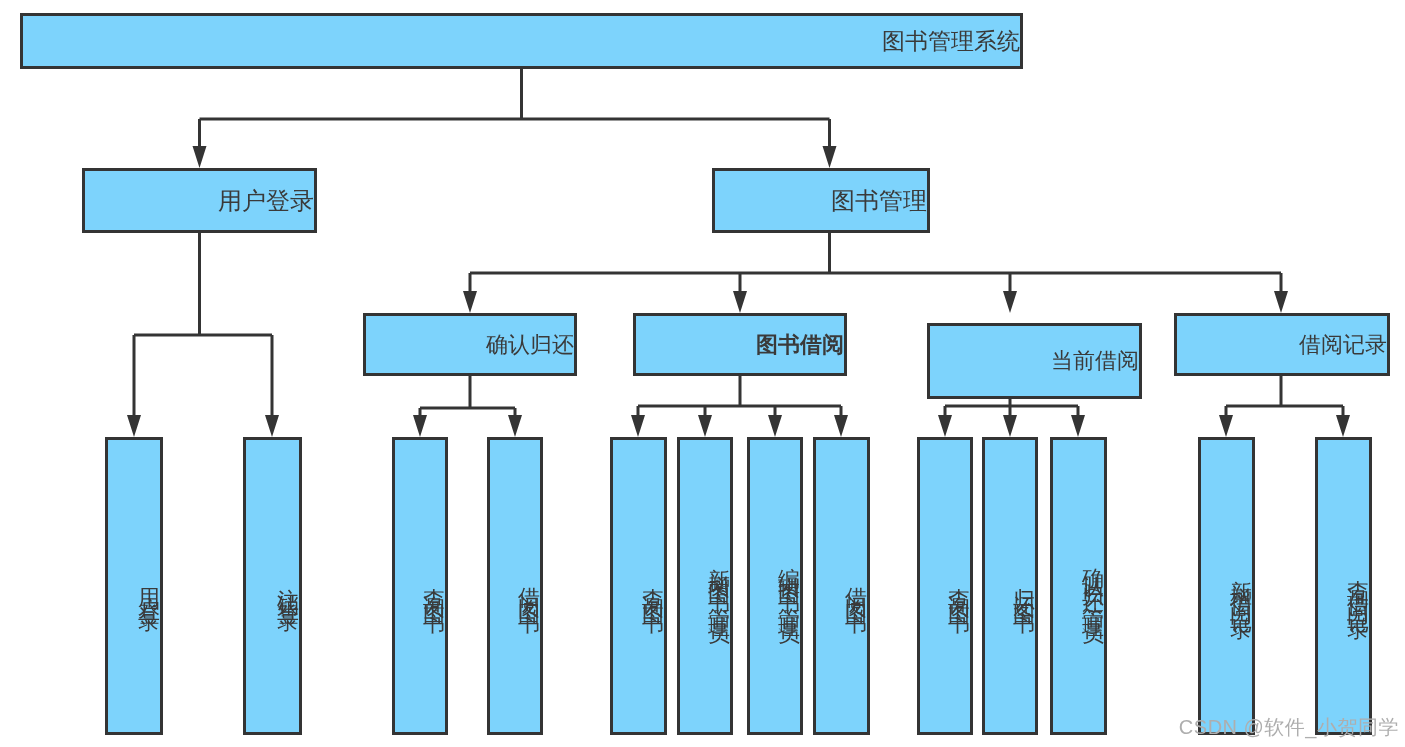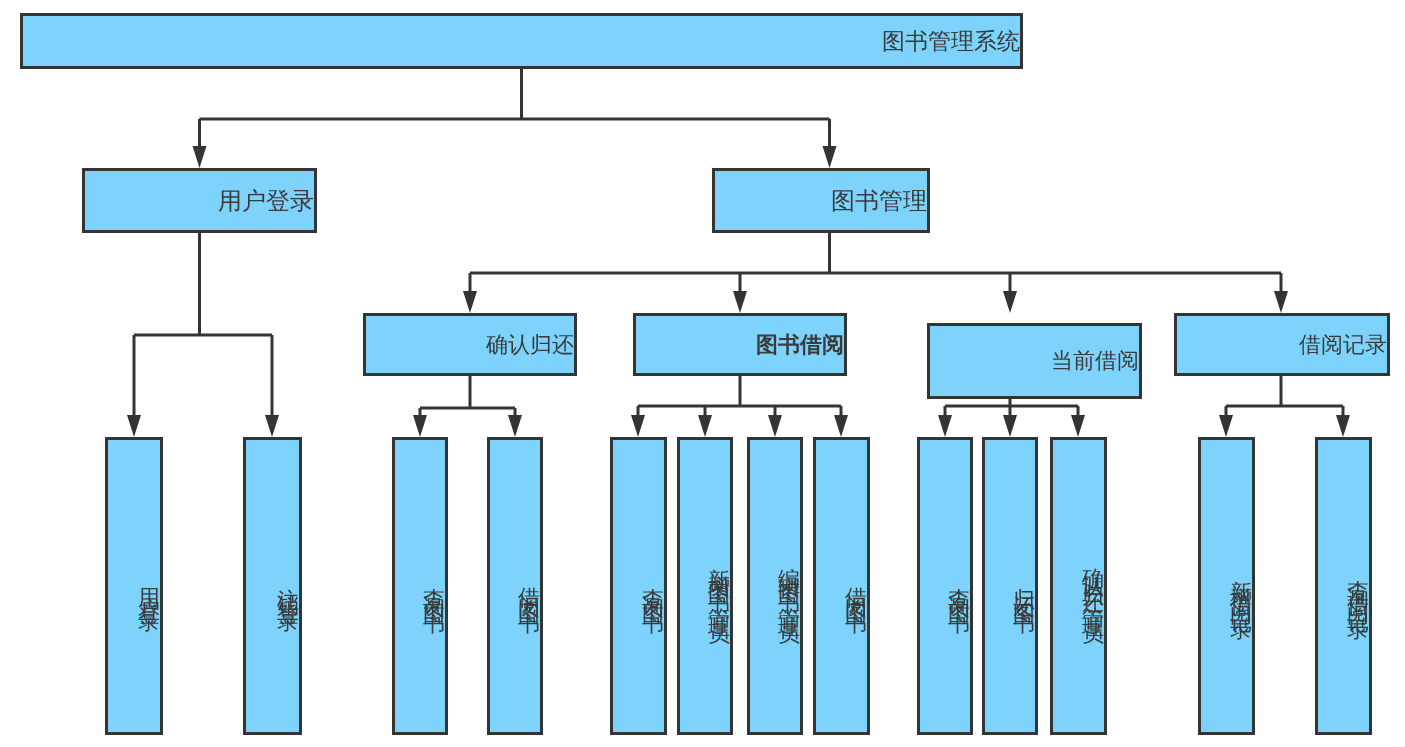--- a/index.html
+++ b/index.html
@@ -126,14 +126,15 @@
   <div class="box leaf-box" style="left:1050px;top:437px;width:57px;height:298px;">
     <span class="vtext">确认归还（管理员）</span>
   </div>
   <div class="box leaf-box" style="left:1198px;top:437px;width:57px;height:298px;">
     <span class="vtext">新增借阅记录</span>
   </div>
   <div class="box leaf-box" style="left:1315px;top:437px;width:57px;height:298px;">
     <span class="vtext">查询借阅记录</span>
   </div>
 
+  <div class="watermark">CSDN @软件_小贺同学</div>
 
 </div>
 
 </body></html>

